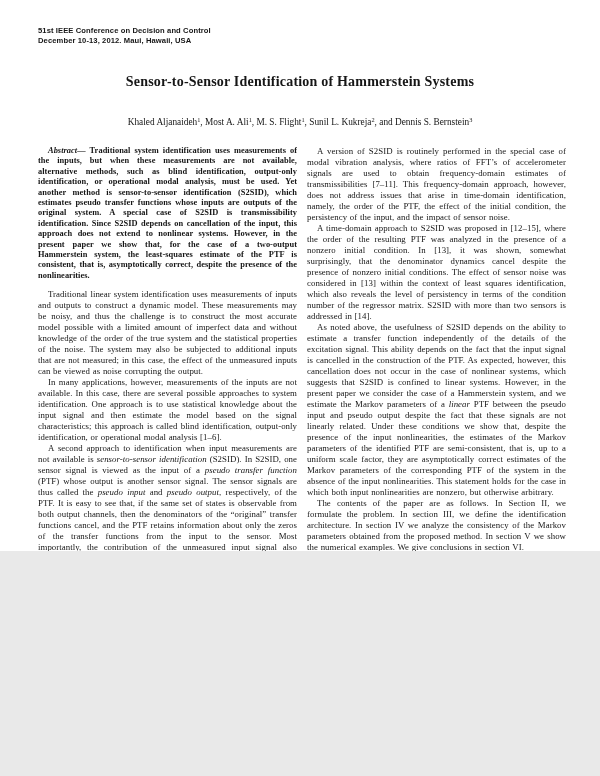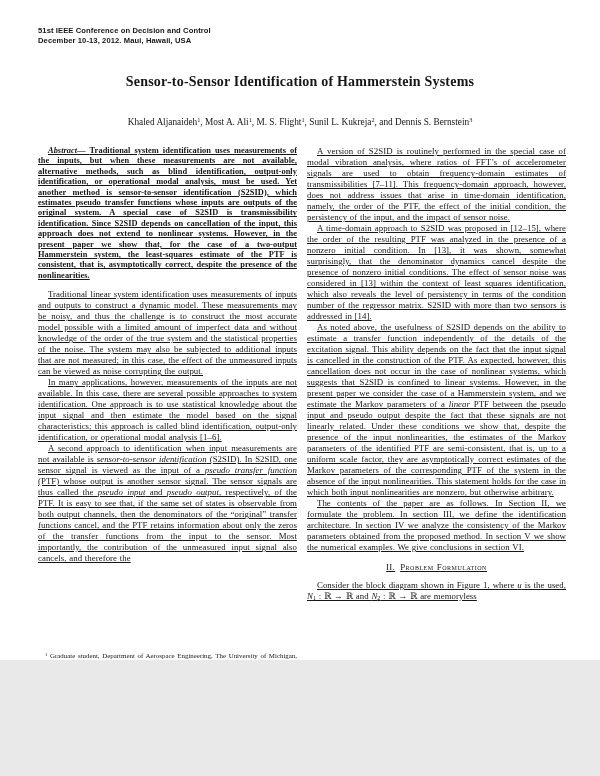--- a/index.html
+++ b/index.html
@@ -1,17 +1,17 @@
 <!DOCTYPE html>
 <html><head>
 <meta charset="utf-8">
 <style>
   html,body{margin:0;padding:0;background:#e9e9e9;}
   .page{
-    position:relative;width:600px;height:660px;background:#ffffff;
+    position:relative;width:600px;height:551px;background:#ffffff;
     margin:0 auto;overflow:hidden;color:#161616;
     font-family:"Liberation Serif","DejaVu Serif",serif;
   }
   .conf-header{
     position:absolute;left:38px;top:26px;
     font-family:"Liberation Sans","DejaVu Sans",sans-serif;
     font-weight:700;font-size:7.6px;line-height:9.6px;letter-spacing:0.1px;
   }
   .paper-title{
     position:absolute;left:0;top:74px;width:100%;text-align:center;
@@ -19,21 +19,20 @@
   }
   .authors{
     position:absolute;left:0;top:117px;width:100%;text-align:center;
     font-size:9.3px;
   }
   .col{
     position:absolute;top:146px;width:259px;
     font-size:8.8px;line-height:11px;text-align:justify;
     letter-spacing:0.05px;word-spacing:0.5px;
     overflow:hidden;
-    text-decoration:underline;
   }
   .col-left{left:38px;height:500px;}
   .col-right{left:307px;height:578px;}
   .para{margin:0;text-indent:10px;}
   .para.noindent{text-indent:0;}
   .para.abstract{
     font-weight:700;font-size:8.4px;line-height:10.4px;
     margin-bottom:8px;
   }
   .heading{

